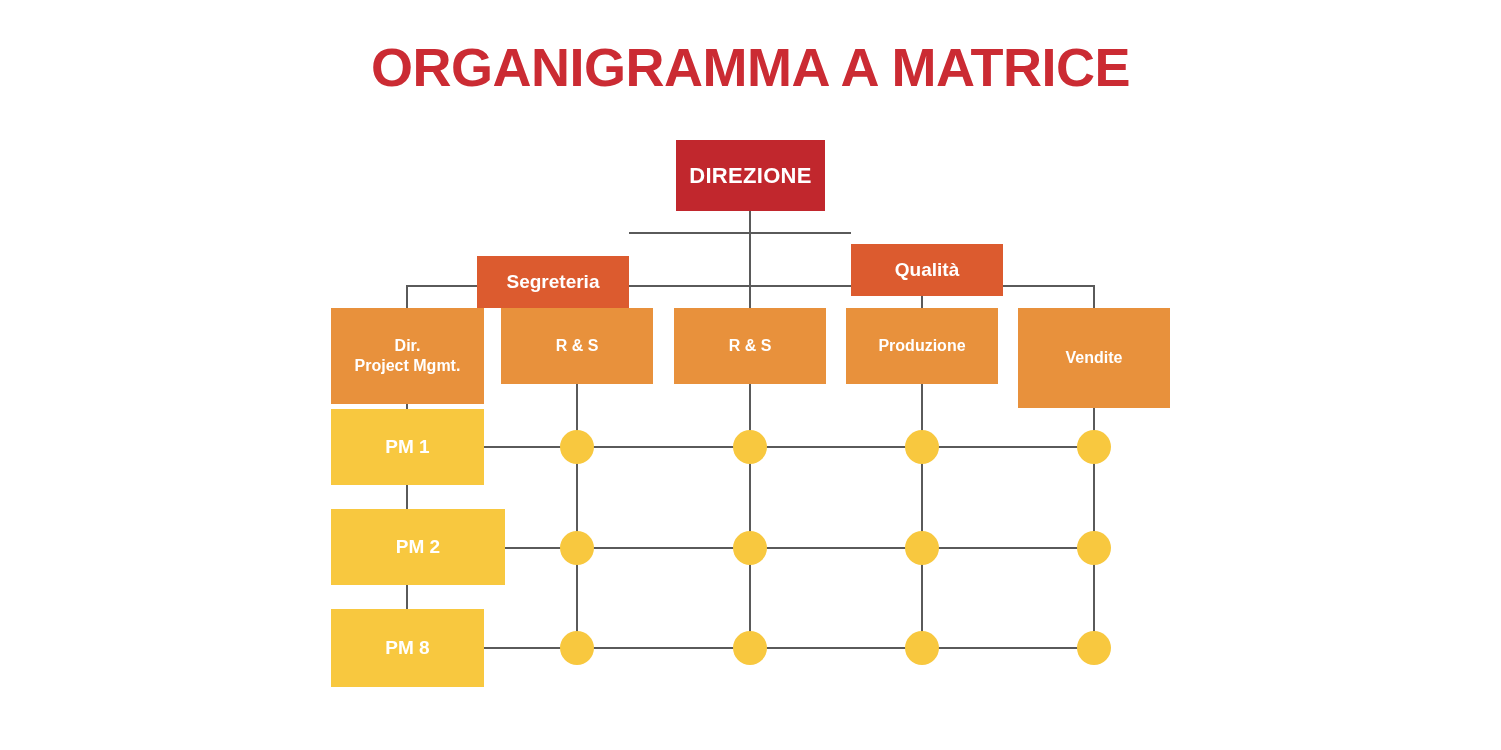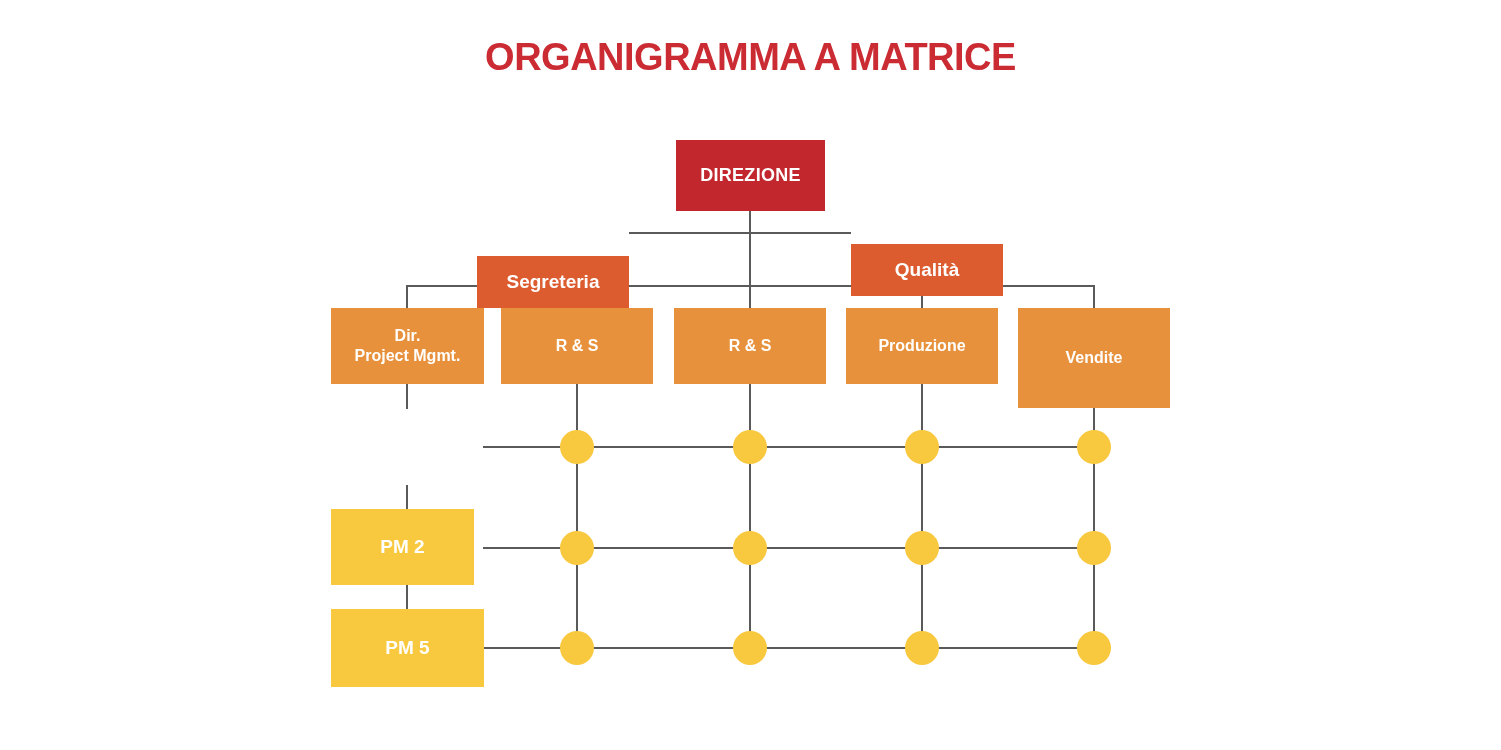--- a/index.html
+++ b/index.html
@@ -16,21 +16,21 @@
     height: 750px;
     background: #ffffff;
     overflow: hidden;
   }
   #chart-title {
     position: absolute;
     left: 0;
     top: 36px;
     width: 1501px;
     text-align: center;
-    font-size: 38px;
+    font-size: 54px;
     font-weight: bold;
     letter-spacing: -0.5px;
     color: #CB2B33;
     font-family: "Liberation Sans", sans-serif;
     user-select: none;
   }
   .diagram {
     position: absolute;
     left: 0;
     top: 0;
@@ -44,21 +44,21 @@
     justify-content: center;
     text-align: center;
     color: #ffffff;
     font-family: "Liberation Sans", sans-serif;
     line-height: 1.18;
     box-sizing: border-box;
     z-index: 5;
   }
   .node-direzione {
     background: #C1272D;
-    font-size: 18px;
+    font-size: 22px;
     font-weight: bold;
     letter-spacing: 0.3px;
   }
   .node-staff {
     background: #DC5B2F;
     font-size: 19px;
     font-weight: bold;
   }
   .node-dept {
     background: #E8913C;
@@ -136,28 +136,29 @@
     <div class="matrix-node" style="left:560px; top:631px;"></div>
     <div class="matrix-node" style="left:733px; top:631px;"></div>
     <div class="matrix-node" style="left:905px; top:631px;"></div>
     <div class="matrix-node" style="left:1077px; top:631px;"></div>
 
     <div class="node node-direzione" style="left:676px; top:140px; width:149px; height:71px;">DIREZIONE</div>
 
     <div class="node node-staff" style="left:477px; top:208px; width:152px; height:52px;margin-top:48px;">Segreteria</div>
     <div class="node node-staff" style="left:851px; top:208px; width:152px; height:52px;margin-top:36px;">Qualità</div>
 
-    <div class="node node-dept node-dept-two-line" style="left:331px; top:308px; width:153px; height:76px;">
+    <div class="node node-dept node-dept-two-line" style="left:331px; top:308px; width:153px; height:96px;">
       <div>
         <div>Dir.</div>
         <div>Project Mgmt.</div>
       </div>
     </div>
     <div class="node node-dept" style="left:501px; top:308px; width:152px; height:76px;">R &amp; S</div>
     <div class="node node-dept" style="left:674px; top:308px; width:152px; height:76px;">R &amp; S</div>
     <div class="node node-dept" style="left:846px; top:308px; width:152px; height:76px;">Produzione</div>
     <div class="node node-dept" style="left:1018px; top:308px; width:152px; height:100px;">Vendite</div>
 
-    <div class="node node-pm" style="left:331px; top:509px; width:143px; height:76px;">PM 2</div>
-    <div class="node node-pm" style="left:331px; top:609px; width:153px; height:78px;">PM 5</div>
+    <div class="node node-pm" style="left:331px; top:409px; width:153px; height:76px;">PM 1</div>
+    <div class="node node-pm" style="left:331px; top:509px; width:174px; height:76px;">PM 2</div>
+    <div class="node node-pm" style="left:331px; top:609px; width:153px; height:78px;">PM 8</div>
 
   </div>
 </div>
 
 </body></html>

